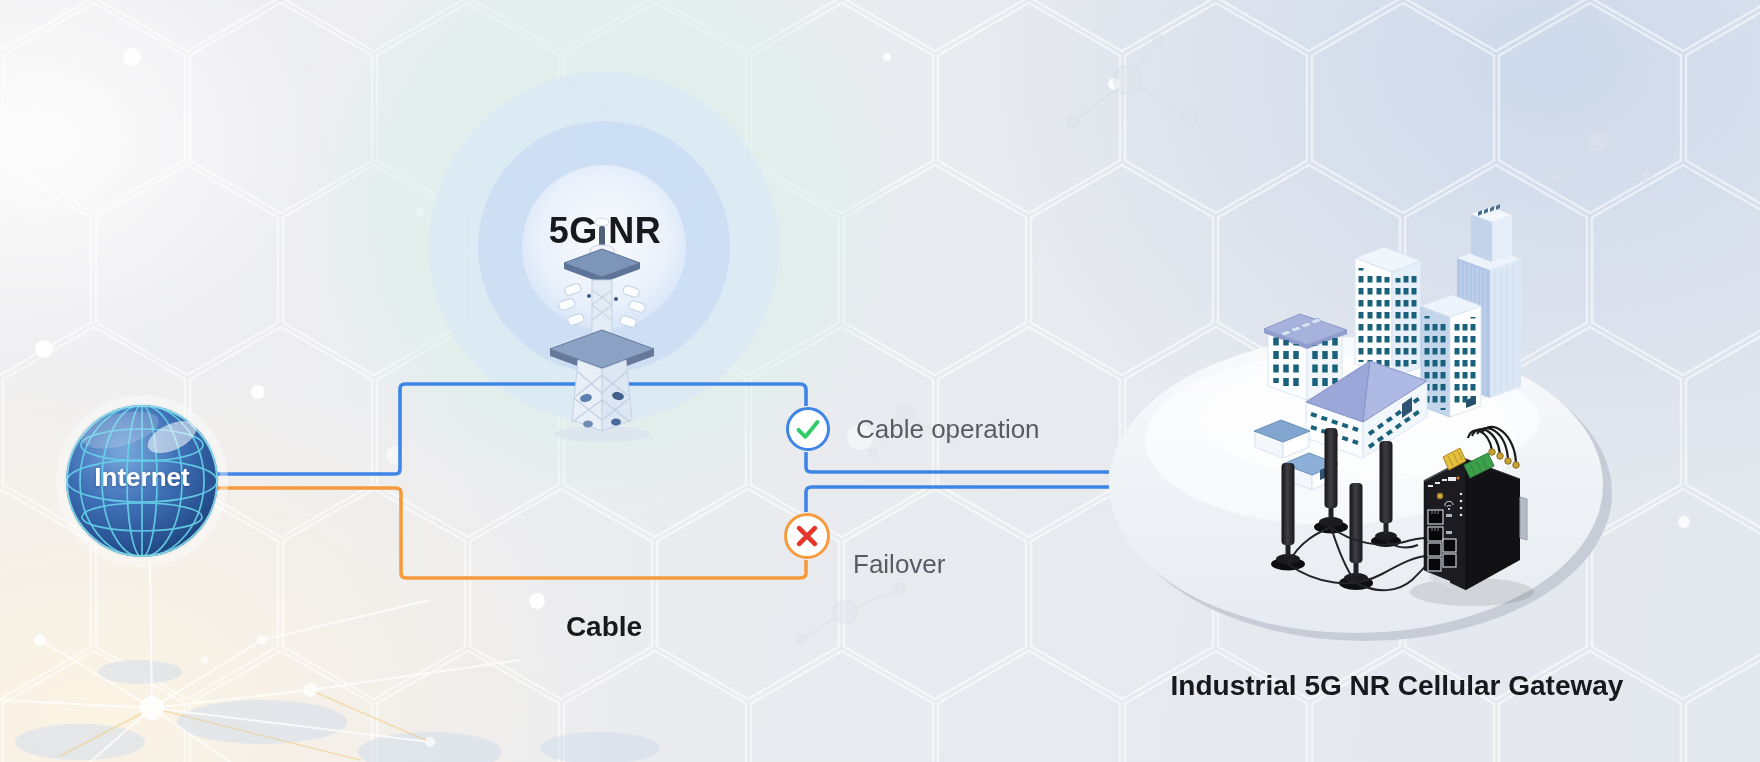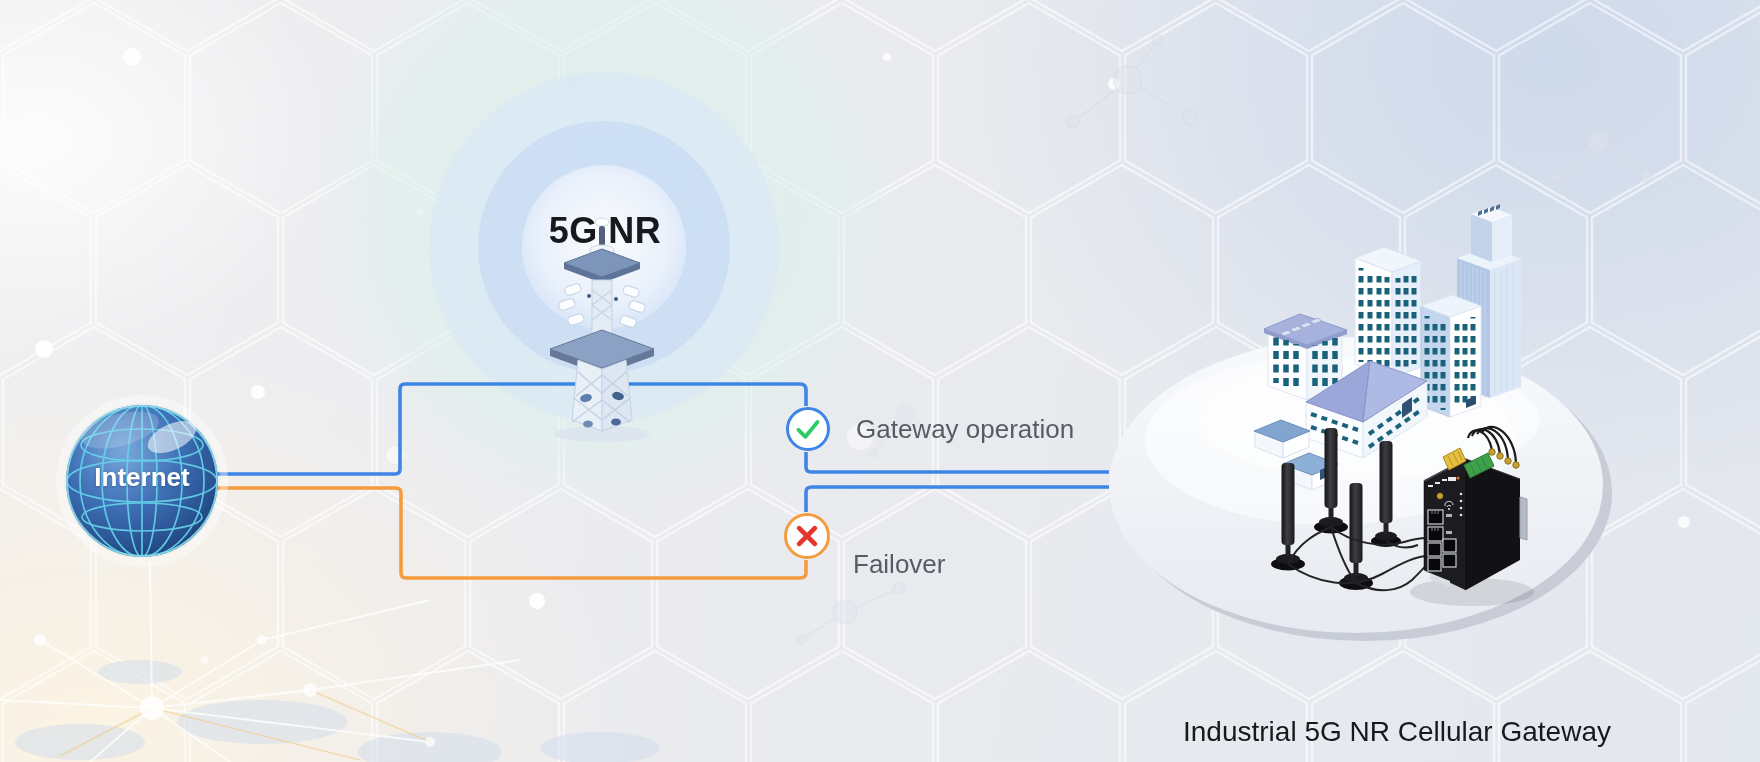--- a/index.html
+++ b/index.html
@@ -11,21 +11,21 @@
       radial-gradient(760px 520px at 90px 710px,   rgba(252,243,226,.95), rgba(252,243,226,0) 70%),
       radial-gradient(420px 320px at 40px 140px,   rgba(255,255,255,.85), rgba(255,255,255,0) 70%),
       linear-gradient(100deg, #efeff1 0%, #eaebef 45%, #e3e7ee 100%);
   }
   .stage svg{position:absolute; left:0; top:0;}
   .lbl{position:absolute; color:#17191d; white-space:nowrap;}
   .internet-label{left:42px; top:462px; width:200px; font-size:26px; font-weight:600; color:#ffffff;
     text-shadow:0 1px 3px rgba(25,55,110,.45); text-align:center;}
   .tower-label{left:505px; top:166px; width:200px; font-size:36px; font-weight:600; letter-spacing:.5px; text-align:center;margin-top:44px;}
   .cable-label{left:504px; top:611px; width:200px; font-size:28px; font-weight:600; text-align:center;}
-  .caption-label{left:1097px; top:670px; width:600px; font-size:28px; font-weight:400; text-align:center;margin-top:46px;}
+  .caption-label{left:1097px; top:670px; width:600px; font-size:28px; font-weight:700; text-align:center;}
   .status-label{font-size:26px; font-weight:400; color:#575c64;}
   .smooth-label{left:856px; top:414px;}
   .failover-label{left:853px; top:521px;margin-top:28px;}
   .badge{position:absolute; box-sizing:border-box; background:#fff; border-radius:50%;
     display:flex; align-items:center; justify-content:center;}
   .badge-ok{left:786px; top:407px; width:44px; height:44px; border:3px solid #3e85e6;}
   .badge-fail{left:784px; top:513px; width:46px; height:46px; border:3px solid #f59b3d;}
 </style>
 </head>
 <body>
@@ -512,16 +512,17 @@
     </svg>
   </div>
   <div class="badge badge-fail">
     <svg viewBox="0 0 46 46" width="40" height="40">
       <path d="M14,14 L32,32 M32,14 L14,32" stroke="#e6352c" stroke-width="5.5" fill="none" stroke-linecap="round"></path>
     </svg>
   </div>
 
   <div class="lbl internet-label">Internet</div>
   <div class="lbl tower-label">5G NR</div>
-  <div class="lbl status-label smooth-label">Gateway operation</div>
+  <div class="lbl status-label smooth-label">Cable operation</div>
   <div class="lbl status-label failover-label">Failover</div>
+  <div class="lbl cable-label">Cable</div>
   <div class="lbl caption-label">Industrial 5G NR Cellular Gateway</div>
 </div>
 
 </body></html>

